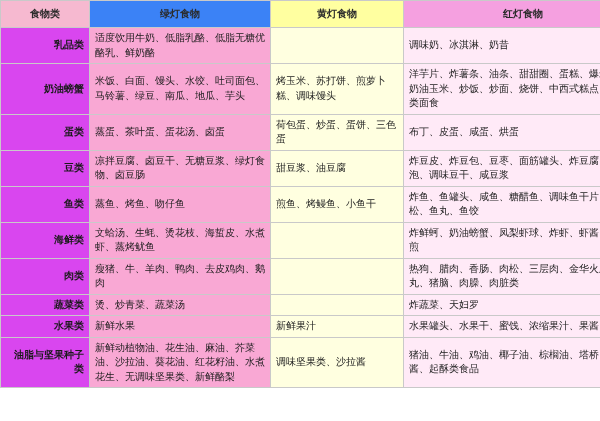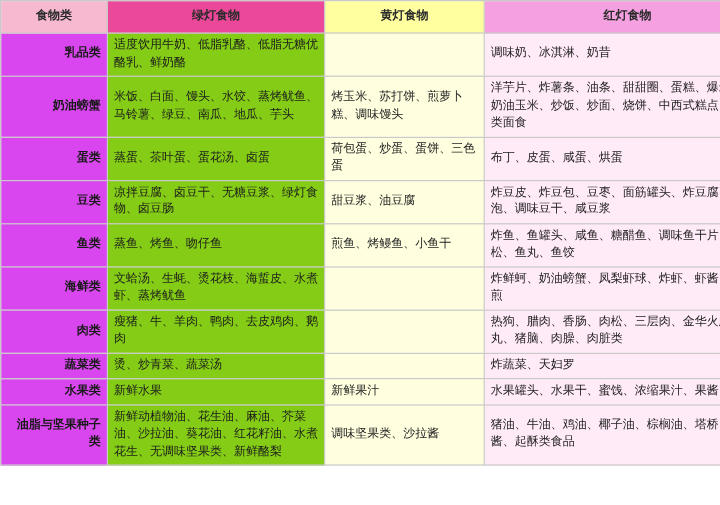--- a/index.html
+++ b/index.html
@@ -29,33 +29,33 @@
   }
   thead th {
     font-size: 9px;
     font-weight: bold;
     text-align: center;
     height: 20px;
     padding: 2px 4px;
     color: #2b2b2b;
   }
   th.col-cat    { background: #f6b9d0; width: 78px; }
-  th.col-green  { background: #ec4899; width: 170px; }
+  th.col-green  { background: #3b82f6; width: 170px; }
   th.col-yellow { background: #ffffa0; width: 122px; margin-top: 48px; }
   th.col-red    { background: #f5a0e0; width: 228px; }
 
   td.cat {
     background: #d946ef;
     text-align: right;
     font-weight: bold;
     font-size: 8.6px;
     color: #1a1a1a;
     line-height: 1.5;
   }
-  td.green  { background: #84cc16; }
+  td.green  { background: #f9a8d4; }
   td.yellow { background: #ffffe0; }
   td.red    { background: #ffeaf7; }
   td.cell {
     color: #1c1c1c;
   }
 </style>
 </head>
 <body>
 
 <table id="food-table">
@@ -69,21 +69,21 @@
   </thead>
   <tbody>
     <tr>
       <td class="cat">乳品类</td>
       <td class="cell green">适度饮用牛奶、低脂乳酪、低脂无糖优酪乳、鲜奶酪</td>
       <td class="cell yellow"></td>
       <td class="cell red">调味奶、冰淇淋、奶昔</td>
     </tr>
     <tr>
       <td class="cat">奶油螃蟹</td>
-      <td class="cell green">米饭、白面、馒头、水饺、蒸烤鱿鱼、马铃薯、绿豆、南瓜、地瓜、芋头</td>
+      <td class="cell green">米饭、白面、馒头、水饺、吐司面包、马铃薯、绿豆、南瓜、地瓜、芋头</td>
       <td class="cell yellow">烤玉米、苏打饼、煎萝卜糕、调味馒头</td>
       <td class="cell red">洋芋片、炸薯条、油条、甜甜圈、蛋糕、爆米花、奶油玉米、炒饭、炒面、烧饼、中西式糕点、油酥类面食</td>
     </tr>
     <tr>
       <td class="cat">蛋类</td>
       <td class="cell green">蒸蛋、茶叶蛋、蛋花汤、卤蛋</td>
       <td class="cell yellow">荷包蛋、炒蛋、蛋饼、三色蛋</td>
       <td class="cell red">布丁、皮蛋、咸蛋、烘蛋</td>
     </tr>
     <tr>

